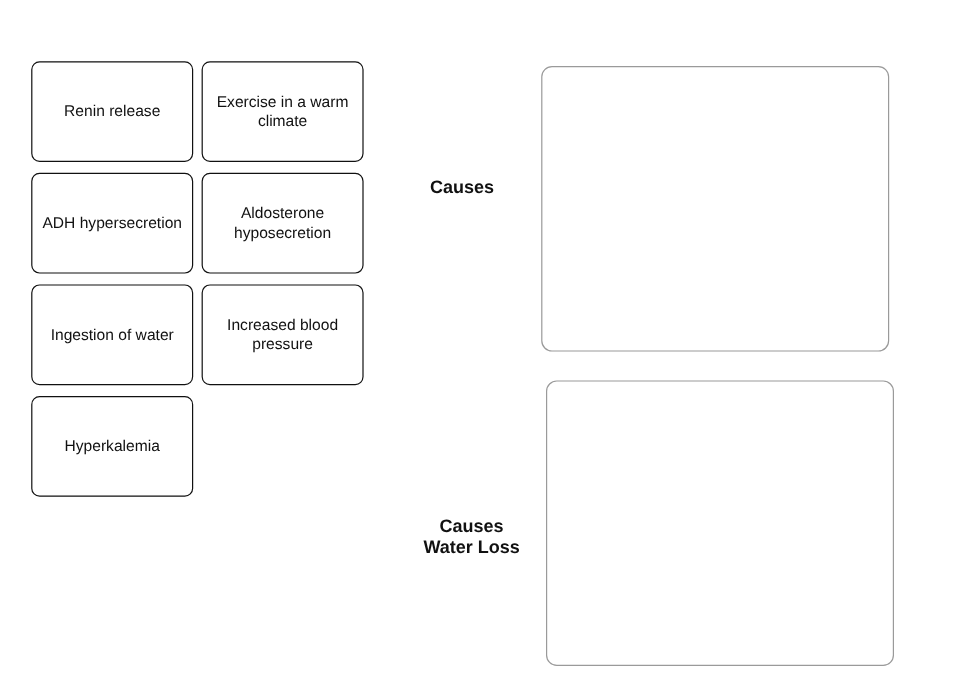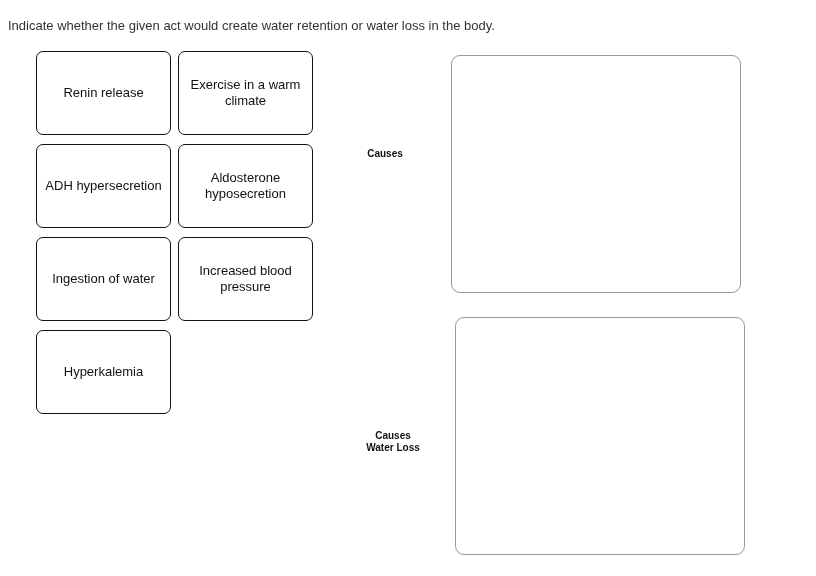--- a/index.html
+++ b/index.html
@@ -18,21 +18,21 @@
   }
   .instruction {
     position: absolute;
     left: 8px;
     top: 18px;
     font-size: 13px;
     color: #333333;
   }
   .card-bank {
     position: absolute;
-    left: 36px;
+    left: 26px;
     top: 51px;
     display: grid;
     grid-template-columns: 135px 135px;
     grid-auto-rows: 84px;
     column-gap: 7px;
     row-gap: 9px;
     border-radius: 26px;
   }
   .card {
     background: #ffffff;
@@ -65,40 +65,39 @@
   .dropzone-loss {
     left: 455px;
     top: 317px;
     width: 290px;
     height: 238px;
   }
   .target-label {
     position: absolute;
     width: 140px;
     text-align: center;
-    font-size: 10px;
+    font-size: 15px;
     font-weight: bold;
     line-height: 1.22;
     color: #111111;
   }
   .label-retention {
     left: 315px;
     top: 148px;
   }
   .label-loss {
     left: 323px;
     top: 430px;
   }
 </style>
 </head>
 <body>
 
 <div class="page">
 
-  <div class="instruction">Indicate whether the given act would create water retention or water loss in the body.</div>
 
   <div class="card-bank">
     <div class="card">Renin release</div>
     <div class="card">Exercise in a warm climate</div>
     <div class="card">ADH hypersecretion</div>
     <div class="card">Aldosterone hyposecretion</div>
     <div class="card">Ingestion of water</div>
     <div class="card">Increased blood pressure</div>
     <div class="card">Hyperkalemia</div>
   </div>

